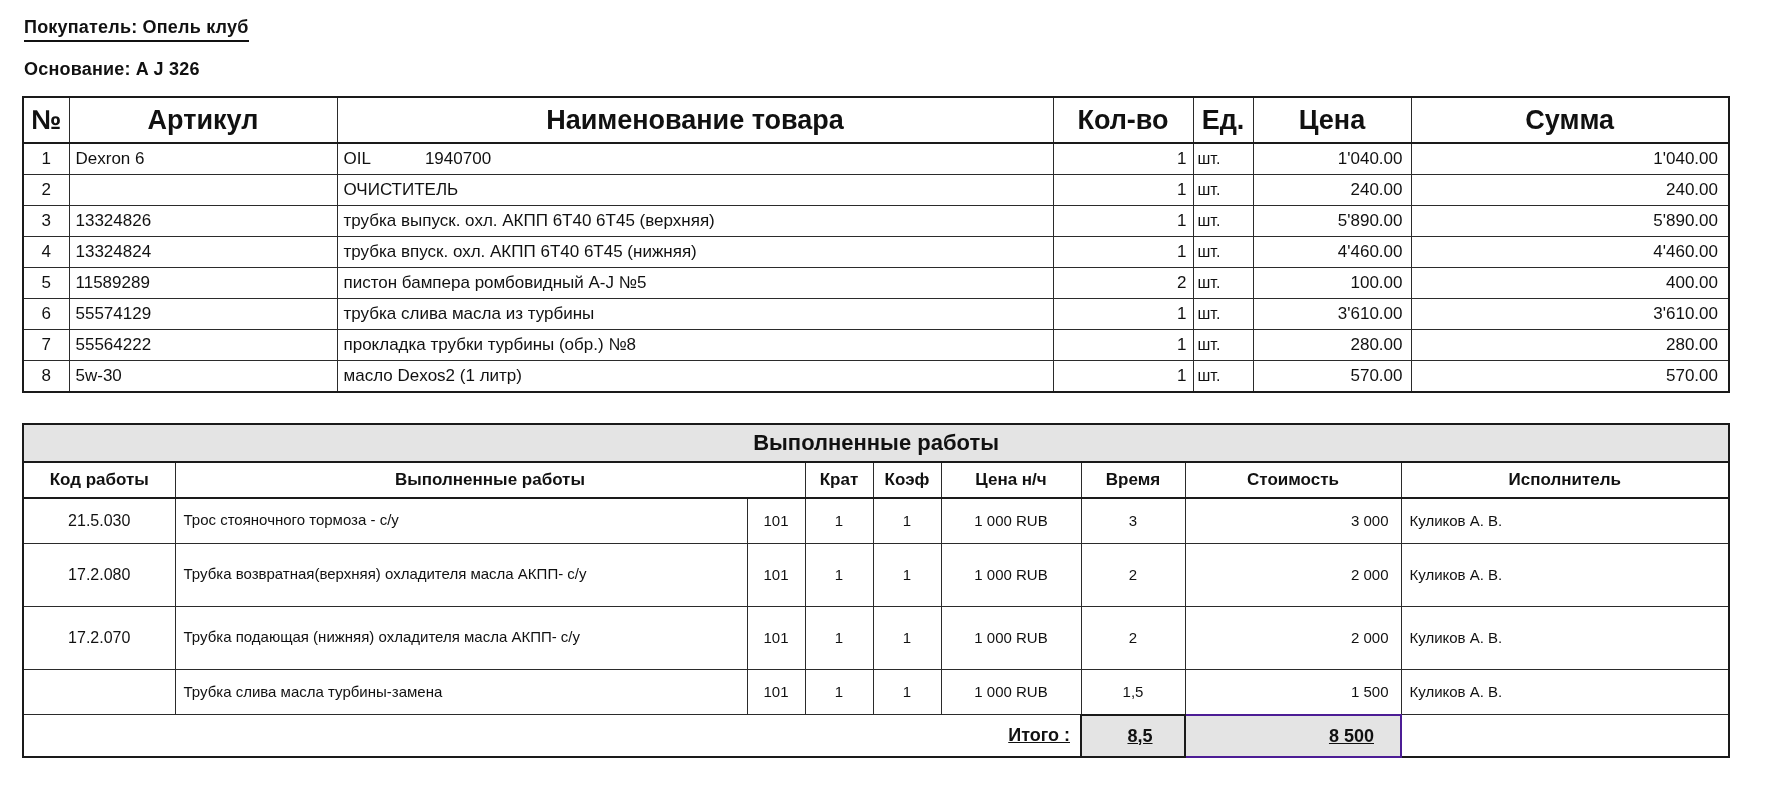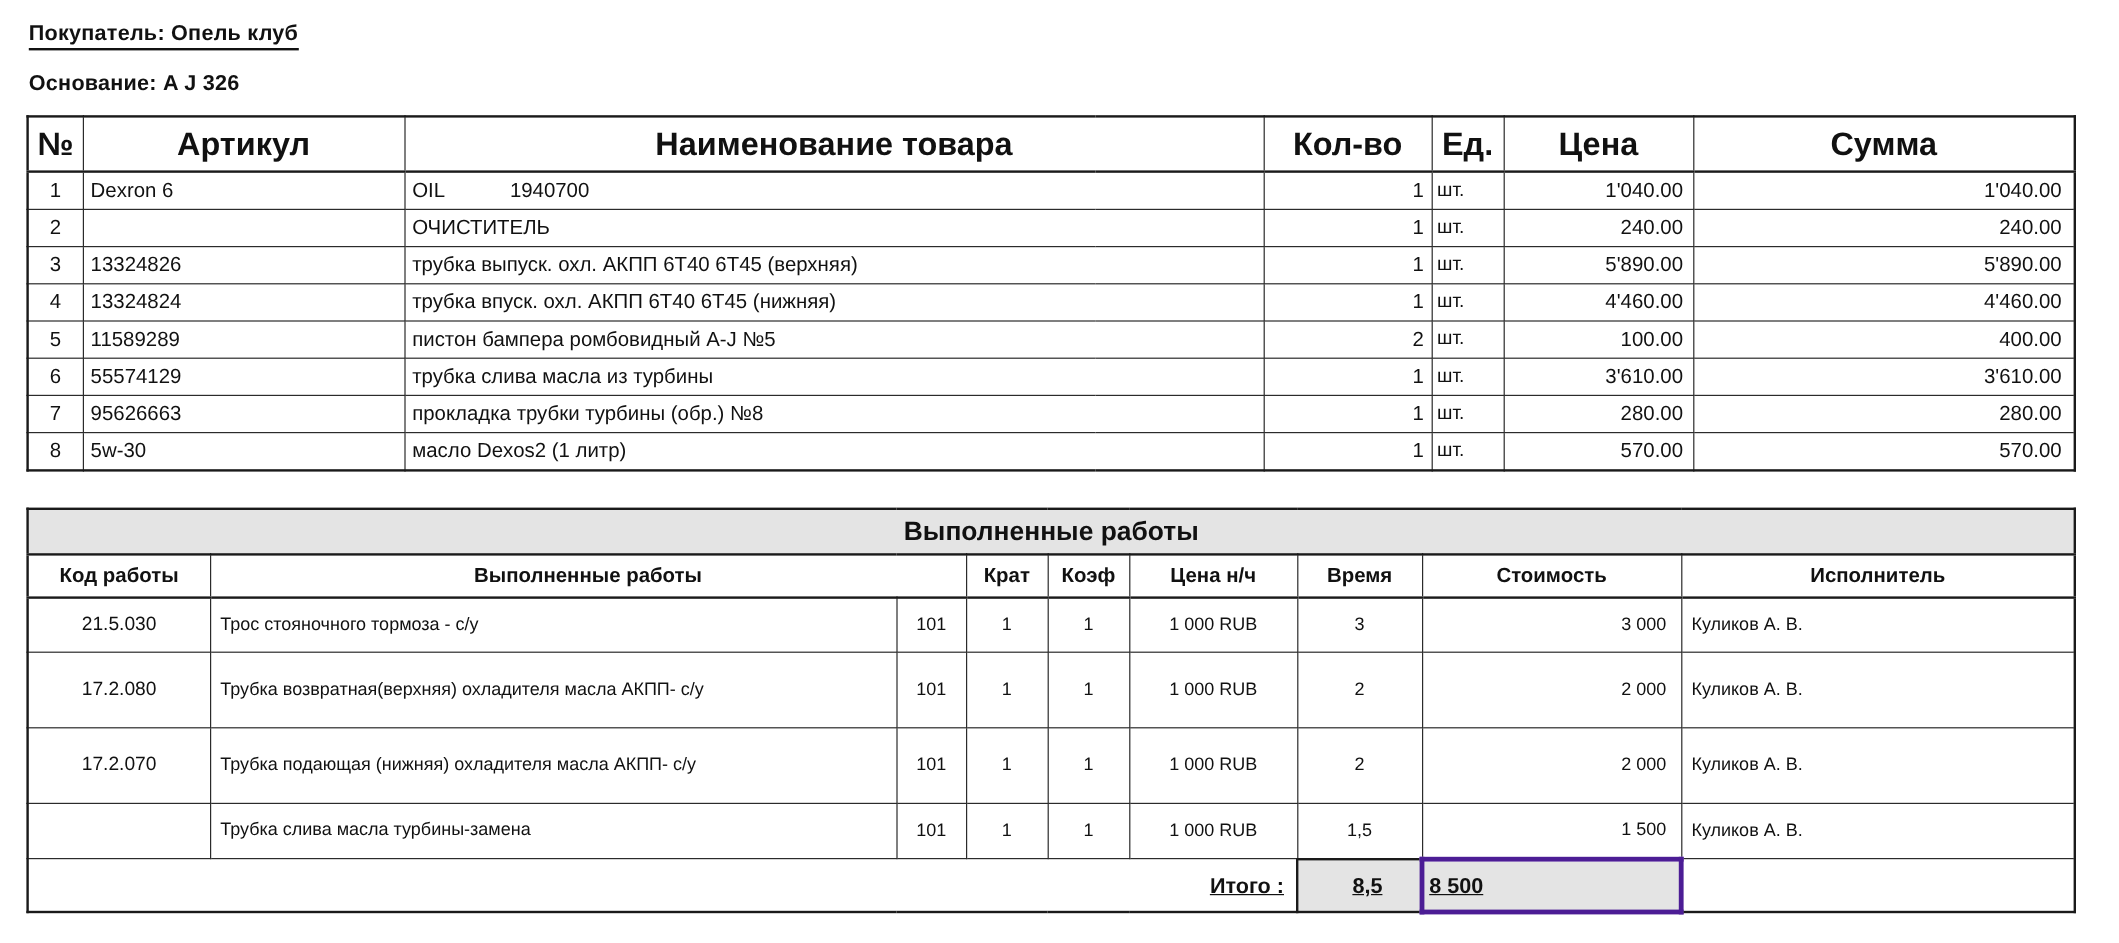--- a/index.html
+++ b/index.html
@@ -140,22 +140,23 @@
     padding-right: 10px;
   }
   .works tr.totals td.t-time {
     border: 2px solid #1a1a1a;
     background: #e4e4e4;
     text-align: center;
     font-weight: bold;
     padding-left: 18px;
   }
   .works tr.totals td.t-cost {
-    border: 4px solid #4c1d95;
+    border: 2px solid #4c1d95;
     background: #e4e4e4;
+    text-align: right;
     padding-right: 26px;
     font-weight: bold;
   }
 </style>
 </head>
 <body>
 
 <div class="page">
 
   <div class="hdr-block-1">
@@ -263,21 +264,21 @@
               <span>трубка слива масла из турбины</span>
             </span>
           </td>
           <td class="c-qty">1</td>
           <td class="c-unit">шт.</td>
           <td class="c-price">3'610.00</td>
           <td class="c-sum">3'610.00</td>
         </tr>
         <tr>
           <td class="c-num">7</td>
-          <td class="c-art">95626663</td>
+          <td class="c-art">55564222</td>
           <td class="c-name" colspan="2">
             <span class="name-inner">
               <span>прокладка трубки турбины (обр.)  №8</span>
             </span>
           </td>
           <td class="c-qty">1</td>
           <td class="c-unit">шт.</td>
           <td class="c-price">280.00</td>
           <td class="c-sum">280.00</td>
         </tr>

